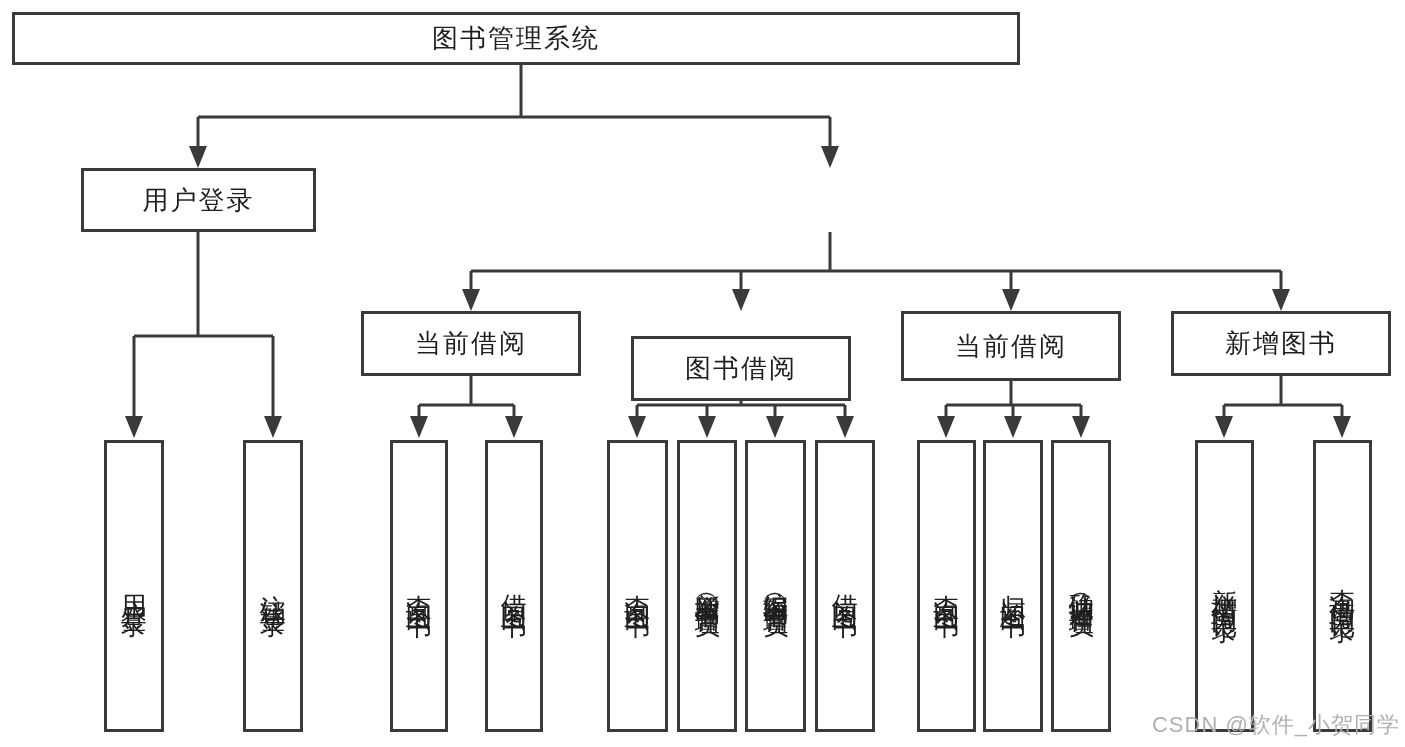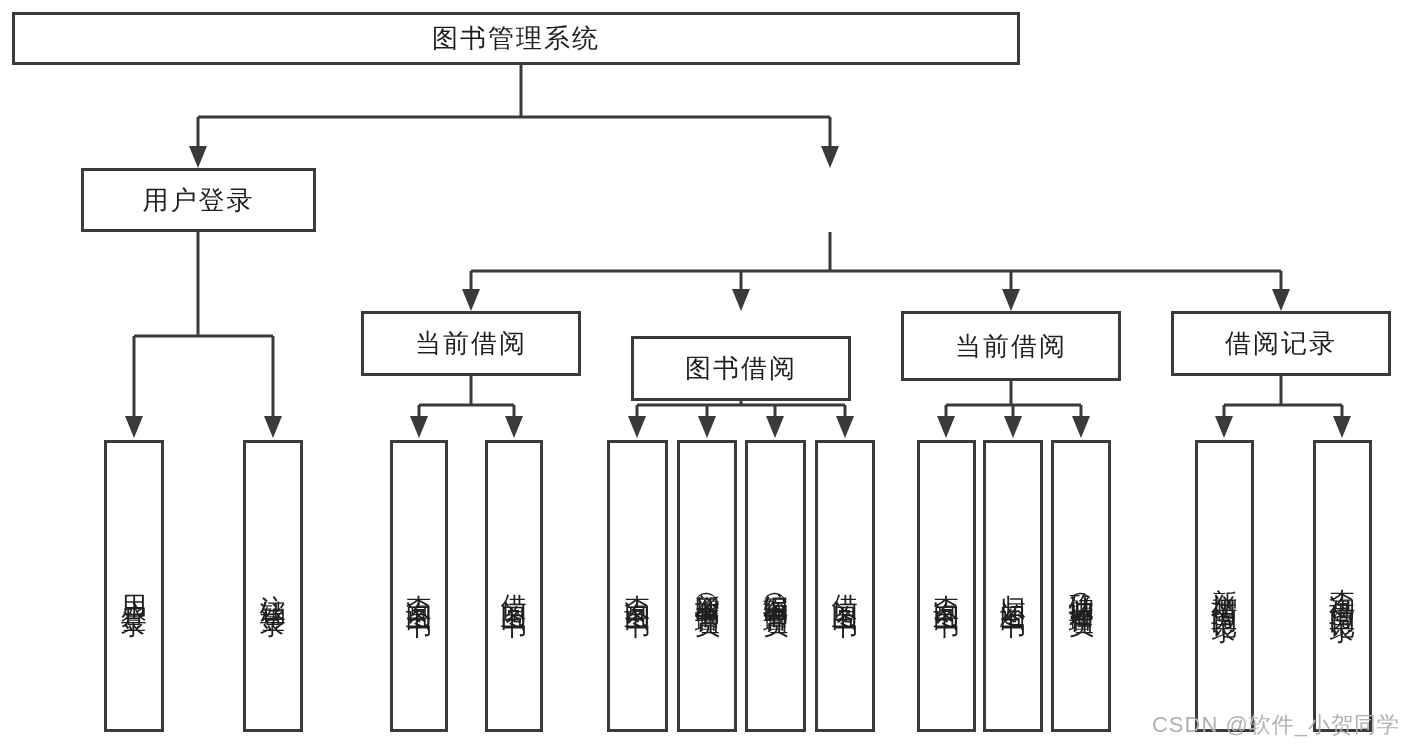--- a/index.html
+++ b/index.html
@@ -129,21 +129,21 @@
     </g>
   </svg>
 
   <div class="node" style="left:12px; top:12px; width:1008px; height:53px;">图书管理系统</div>
 
   <div class="node" style="left:81px; top:168px; width:235px; height:64px;">用户登录</div>
 
   <div class="node" style="left:361px; top:311px; width:220px; height:65px;">当前借阅</div>
   <div class="node" style="left:631px; top:311px; width:220px; height:65px;margin-top:25px;">图书借阅</div>
   <div class="node" style="left:901px; top:311px; width:220px; height:70px;">当前借阅</div>
-  <div class="node" style="left:1171px; top:311px; width:220px; height:65px;">借阅记录</div>
+  <div class="node" style="left:1171px; top:311px; width:220px; height:65px;">新增图书</div>
 
   <div class="leaf" style="left:104px; width:60px;">
     <span class="vtext">用户登录</span>
   </div>
   <div class="leaf" style="left:243px; width:60px;">
     <span class="vtext">注销登录</span>
   </div>
 
   <div class="leaf" style="left:390px; width:58px;">
     <span class="vtext">查询图书</span>

